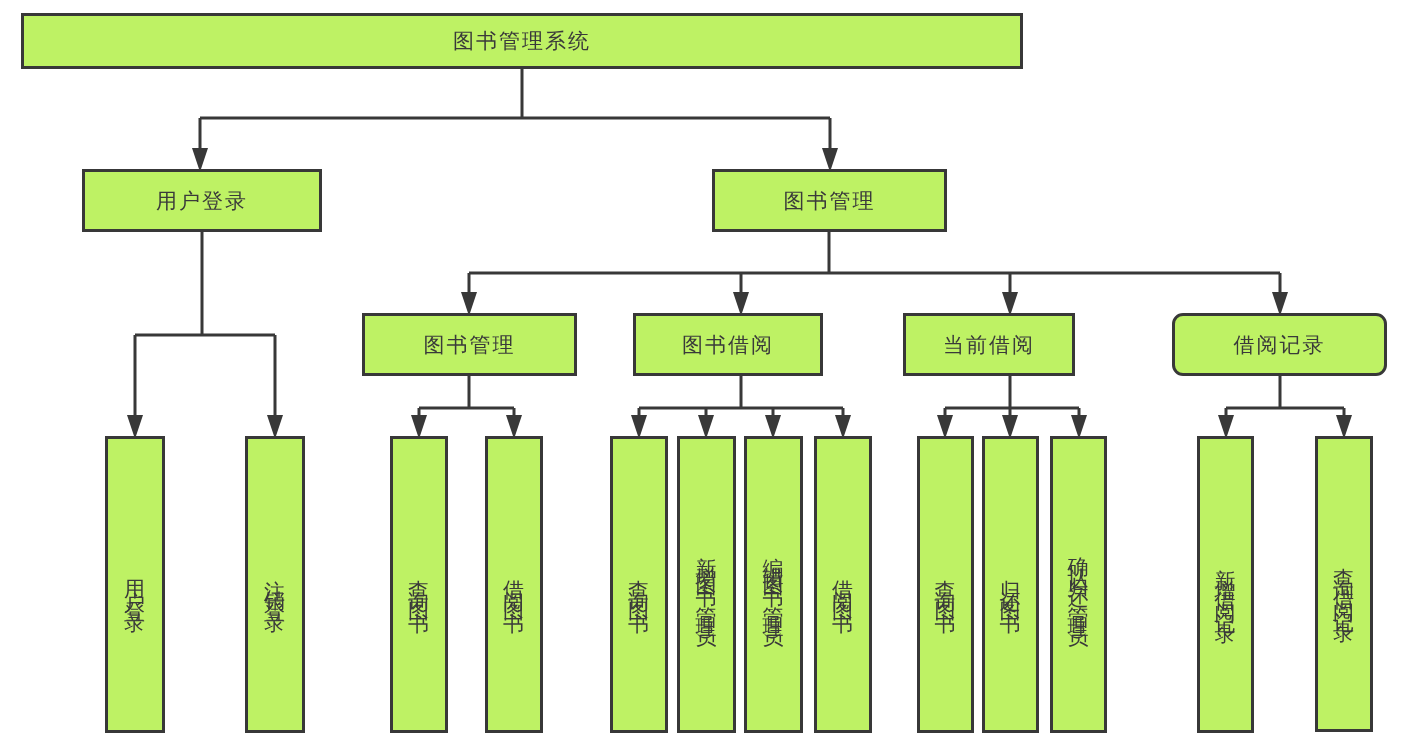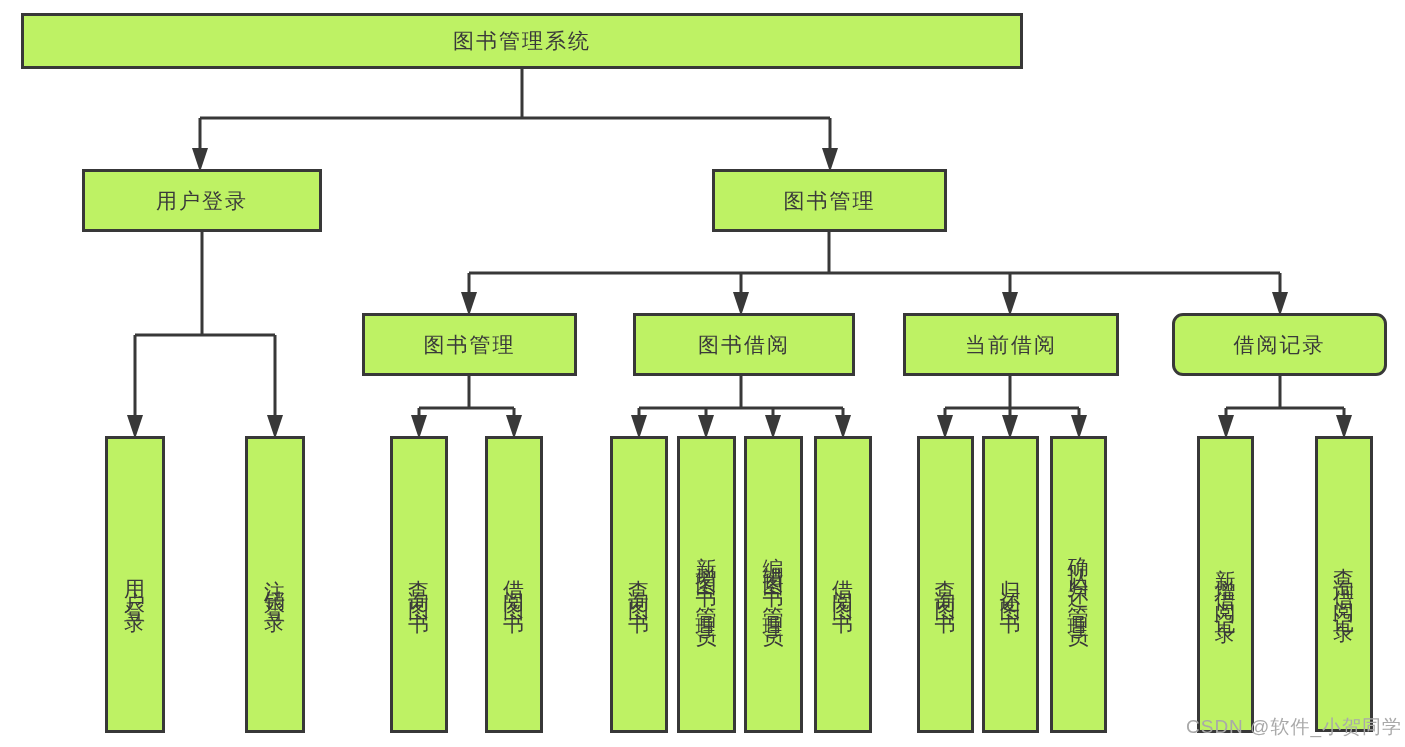--- a/index.html
+++ b/index.html
@@ -88,24 +88,24 @@
   <div class="node h" style="left:82px;top:169px;width:240px;height:63px;">
     <span>用户登录</span>
   </div>
   <div class="node h" style="left:712px;top:169px;width:235px;height:63px;">
     <span>图书管理</span>
   </div>
 
   <div class="node h" style="left:362px;top:313px;width:215px;height:63px;">
     <span>图书管理</span>
   </div>
-  <div class="node h" style="left:633px;top:313px;width:222px;height:63px;">
+  <div class="node h" style="left:633px;top:313px;width:190px;height:63px;">
     <span>图书借阅</span>
   </div>
-  <div class="node h" style="left:903px;top:313px;width:216px;height:63px;">
+  <div class="node h" style="left:903px;top:313px;width:172px;height:63px;">
     <span>当前借阅</span>
   </div>
   <div class="node h" style="left:1172px;top:313px;width:215px;height:63px;border-radius:11px;">
     <span>借阅记录</span>
   </div>
 
   <div class="node v" style="left:105px;top:436px;width:60px;height:297px;">
     <span>用户登录</span>
   </div>
   <div class="node v" style="left:245px;top:436px;width:60px;height:297px;">
@@ -142,15 +142,14 @@
     <span>确认归还（管理员）</span>
   </div>
 
   <div class="node v" style="left:1197px;top:436px;width:57px;height:297px;">
     <span>新增借阅记录</span>
   </div>
   <div class="node v" style="left:1315px;top:436px;width:58px;height:296px;">
     <span>查询借阅记录</span>
   </div>
 
-  <div id="watermark">CSDN @软件_小贺同学</div>
 
 </div>
 
 </body></html>

